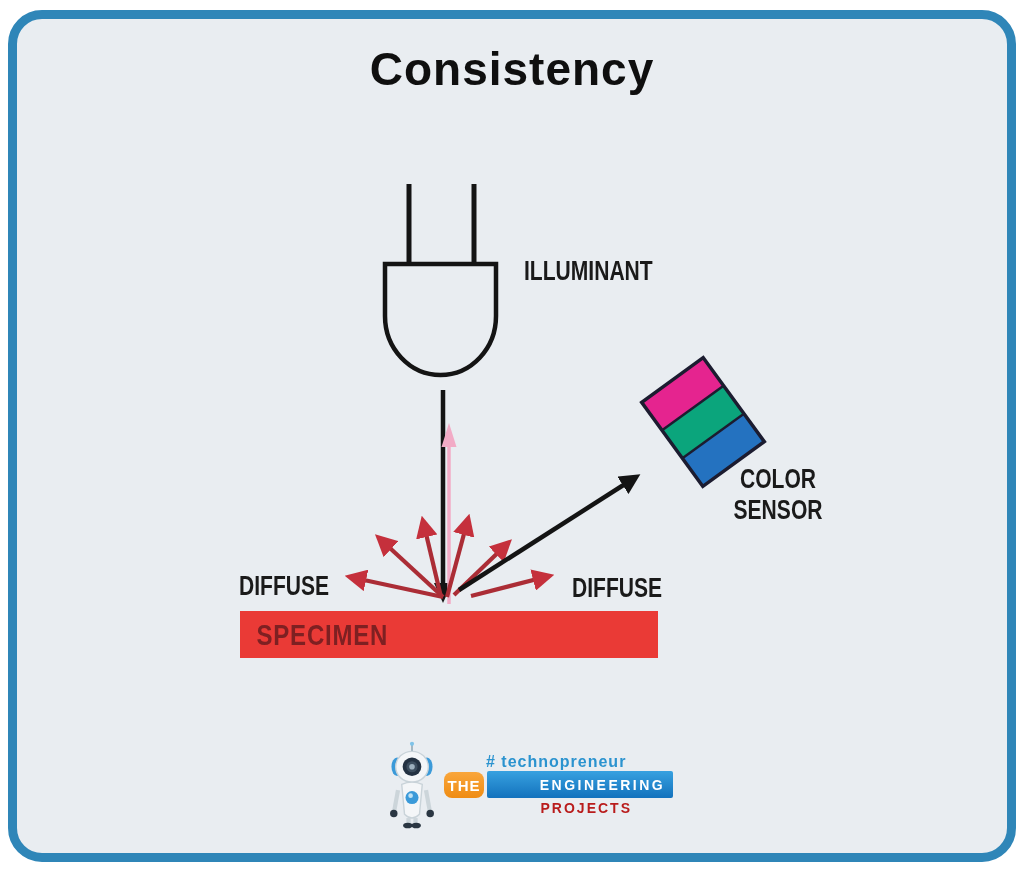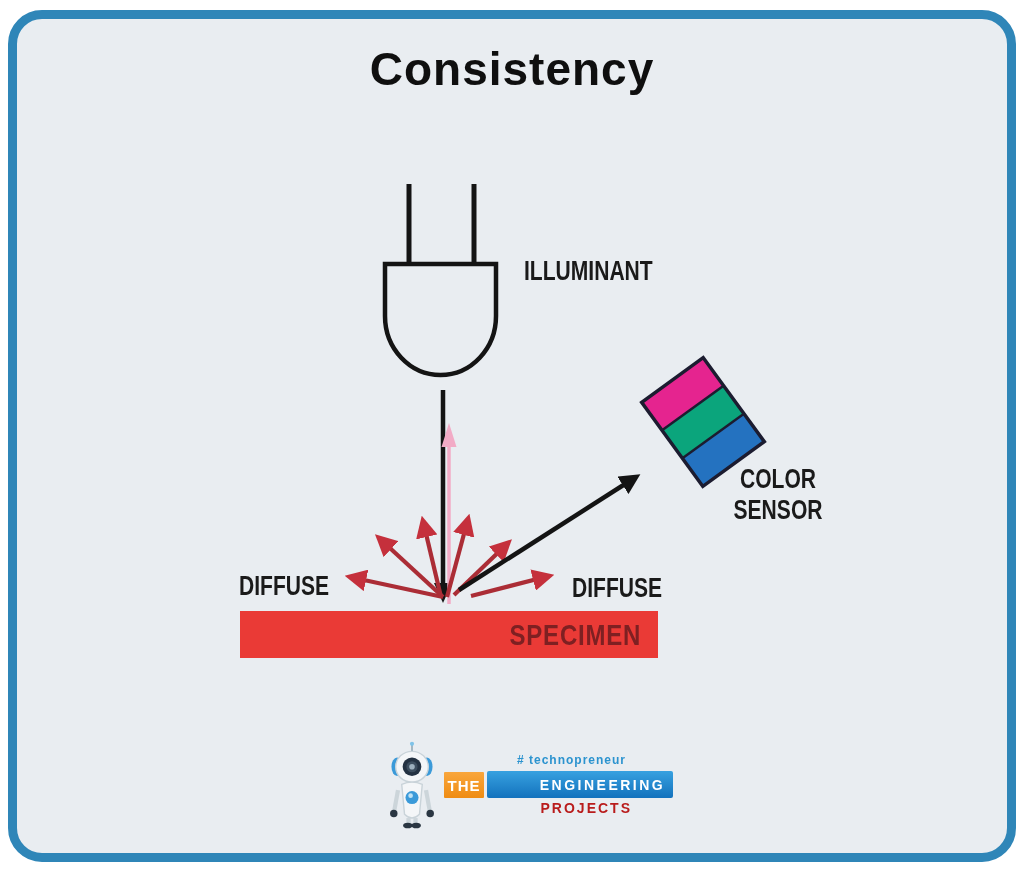--- a/index.html
+++ b/index.html
@@ -24,34 +24,34 @@
   .lbl-illuminant{left:524px;top:256px;}
   .lbl-diffuse-left{left:239px;top:571px;}
   .lbl-diffuse-right{left:572px;top:573px;}
   .lbl-color-sensor{
     left:713px;top:464px;width:130px;text-align:center;line-height:31px;
     transform:scaleX(0.78);transform-origin:center top;position:absolute;
     font-weight:bold;color:#1a1a1a;font-size:27px;
   }
   .specimen-bar{
     position:absolute;left:240px;top:611px;width:418px;height:47px;
-    background:#ea3a36;display:flex;align-items:center;justify-content:flex-end;
+    background:#ea3a36;display:flex;align-items:center;justify-content:flex-start;
   }
   .specimen-text{
     font-weight:bold;font-size:30px;color:#7e2022;letter-spacing:1px;
     transform:scaleX(0.8);transform-origin:center center;
   }
   .logo{position:absolute;left:384px;top:736px;width:256px;height:96px;}
   .logo-robot{position:absolute;left:0;top:2px;}
   .logo-hashtag{
     position:absolute;left:102px;top:17px;width:140px;text-align:right;
-    font-size:12px;font-weight:bold;color:#2b93cf;letter-spacing:1px;white-space:nowrap;
+    font-size:16px;font-weight:bold;color:#2b93cf;letter-spacing:1px;white-space:nowrap;
   }
   .logo-the{
-    position:absolute;left:60px;top:36px;width:40px;height:26px;border-radius:1px;
+    position:absolute;left:60px;top:36px;width:40px;height:26px;border-radius:8px;
     background:linear-gradient(#f9a63c,#ef8c13);
     color:#ffffff;font-weight:bold;font-size:15px;
     display:flex;align-items:center;justify-content:center;letter-spacing:1px;
   }
   .logo-engineering{
     position:absolute;left:103px;top:35px;width:141px;height:27px;border-radius:2px;
     background:linear-gradient(#37a1e0,#1372bd);
     color:#ffffff;font-weight:bold;font-size:14px;
     display:flex;align-items:center;justify-content:center;letter-spacing:2.5px;padding-left:45px;
   }

